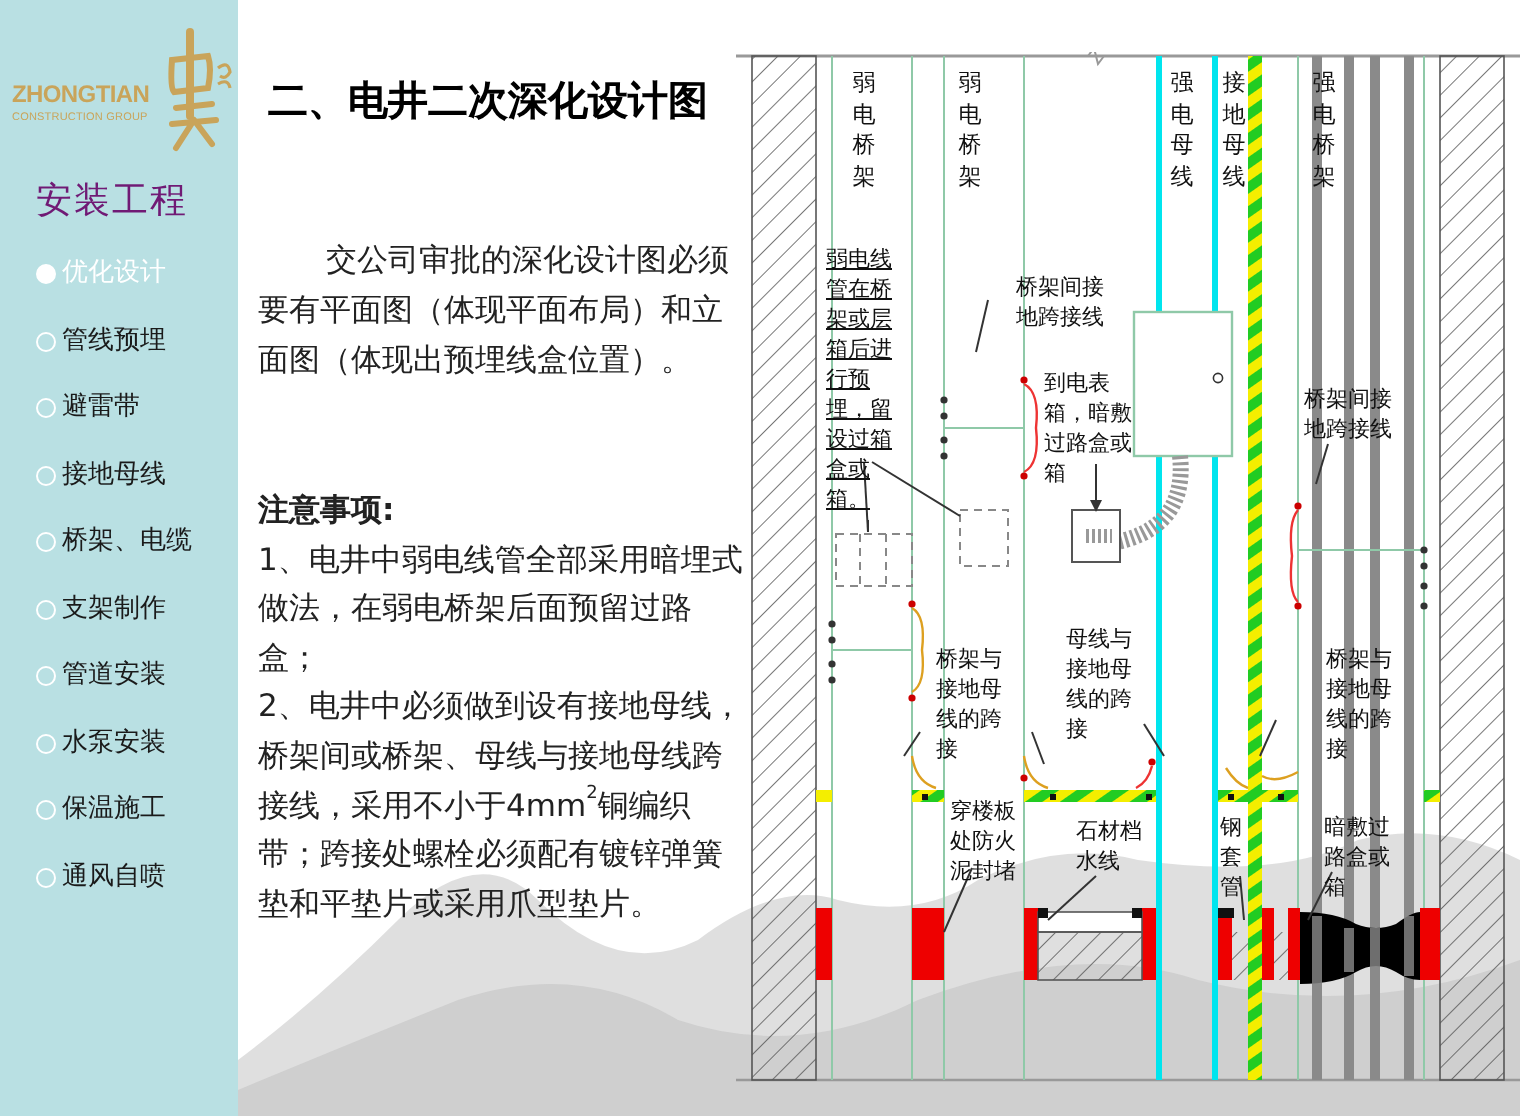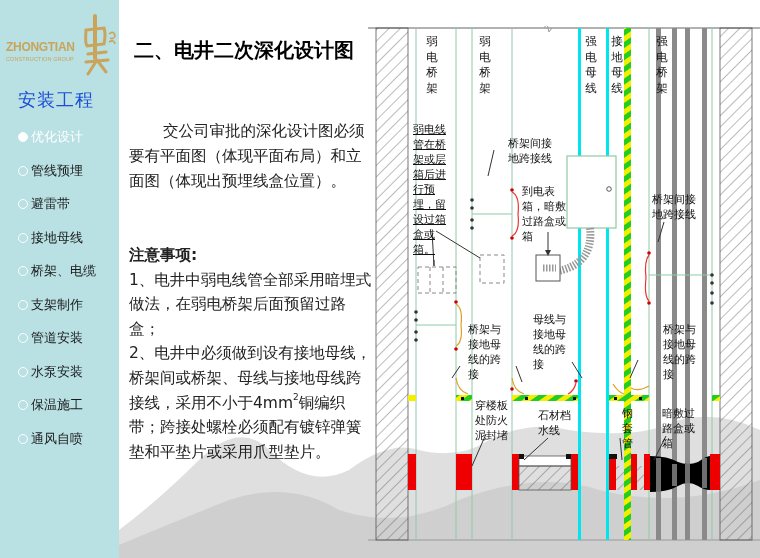--- a/index.html
+++ b/index.html
@@ -1,21 +1,21 @@
 <!DOCTYPE html>
 <html><head>
 <meta charset="utf-8">
 <style>
   html,body{margin:0;padding:0;}
   body{width:760px;height:558px;position:relative;overflow:hidden;background:#ffffff;font-family:"DejaVu Sans","Liberation Sans",sans-serif;}
   .sidebar{position:absolute;left:0;top:0;width:119px;height:558px;background:#b9e0e3;}
   .logo{position:absolute;left:6px;top:14px;width:110px;height:60px;}
   .logo-en{position:absolute;left:0;top:26px;font-family:"Liberation Sans",sans-serif;font-weight:bold;font-size:12px;color:#c9a45a;letter-spacing:-0.3px;text-align:center;}
   .logo-sub{position:absolute;left:0;top:42px;font-family:"Liberation Sans",sans-serif;font-size:5.5px;color:#c9a45a;letter-spacing:0.1px;}
-  .section-title{position:absolute;left:18px;top:88px;font-family:"DejaVu Serif",serif;font-size:18px;color:#1d4ed8;letter-spacing:1px;}
+  .section-title{position:absolute;left:18px;top:88px;font-family:"DejaVu Serif",serif;font-size:18px;color:#701a75;letter-spacing:1px;}
   .nav{position:absolute;left:18px;top:128px;margin:0;padding:0;list-style:none;}
   .nav li{position:relative;height:33.5px;display:flex;align-items:flex-start;cursor:pointer;}
   .nav .dot{width:10px;height:10px;border-radius:50%;border:1.3px solid #ffffff;box-sizing:border-box;margin-top:4px;margin-right:3px;flex:none;}
   .nav li.active .dot{background:#ffffff;}
   .nav .lbl{font-family:"DejaVu Serif",serif;font-size:13px;color:#ffffff;white-space:nowrap;line-height:18px;}
   .nav li:not(.active) .lbl{color:#1a1a1a;}
   .nav li.active .lbl{color:#ffffff;text-align:center;}
 
   .content{position:absolute;left:119px;top:0;width:250px;height:558px;}
   .heading{position:absolute;left:15px;top:32px;width:240px;font-family:"DejaVu Sans",sans-serif;font-weight:bold;font-size:20px;line-height:37px;color:#000000;}
@@ -255,15 +255,15 @@
 
   <div class="hlabel" style="left:45px;top:96px;width:36px;text-decoration:underline;">弱电线管在桥架或层箱后进行预埋，留设过箱盒或箱。</div>
   <div class="hlabel" style="left:140px;top:110px;width:48px;">桥架间接地跨接线</div>
   <div class="hlabel" style="left:154px;top:158px;width:50px;">到电表箱，暗敷过路盒或箱</div>
   <div class="hlabel" style="left:284px;top:166px;width:48px;">桥架间接地跨接线</div>
   <div class="hlabel" style="left:100px;top:296px;width:38px;">桥架与接地母线的跨接</div>
   <div class="hlabel" style="left:165px;top:286px;width:38px;">母线与接地母线的跨接</div>
   <div class="hlabel" style="left:295px;top:296px;width:38px;">桥架与接地母线的跨接</div>
   <div class="hlabel" style="left:107px;top:372px;width:38px;">穿楼板处防火泥封堵</div>
   <div class="hlabel" style="left:170px;top:382px;width:38px;">石材档水线</div>
-  <div class="hlabel" style="left:254px;top:380px;width:13px;">钢套管</div>
+  <div class="hlabel" style="left:242px;top:380px;width:13px;">钢套管</div>
   <div class="hlabel" style="left:294px;top:380px;width:40px;">暗敷过路盒或箱</div>
 </div>
 
 </body></html>

